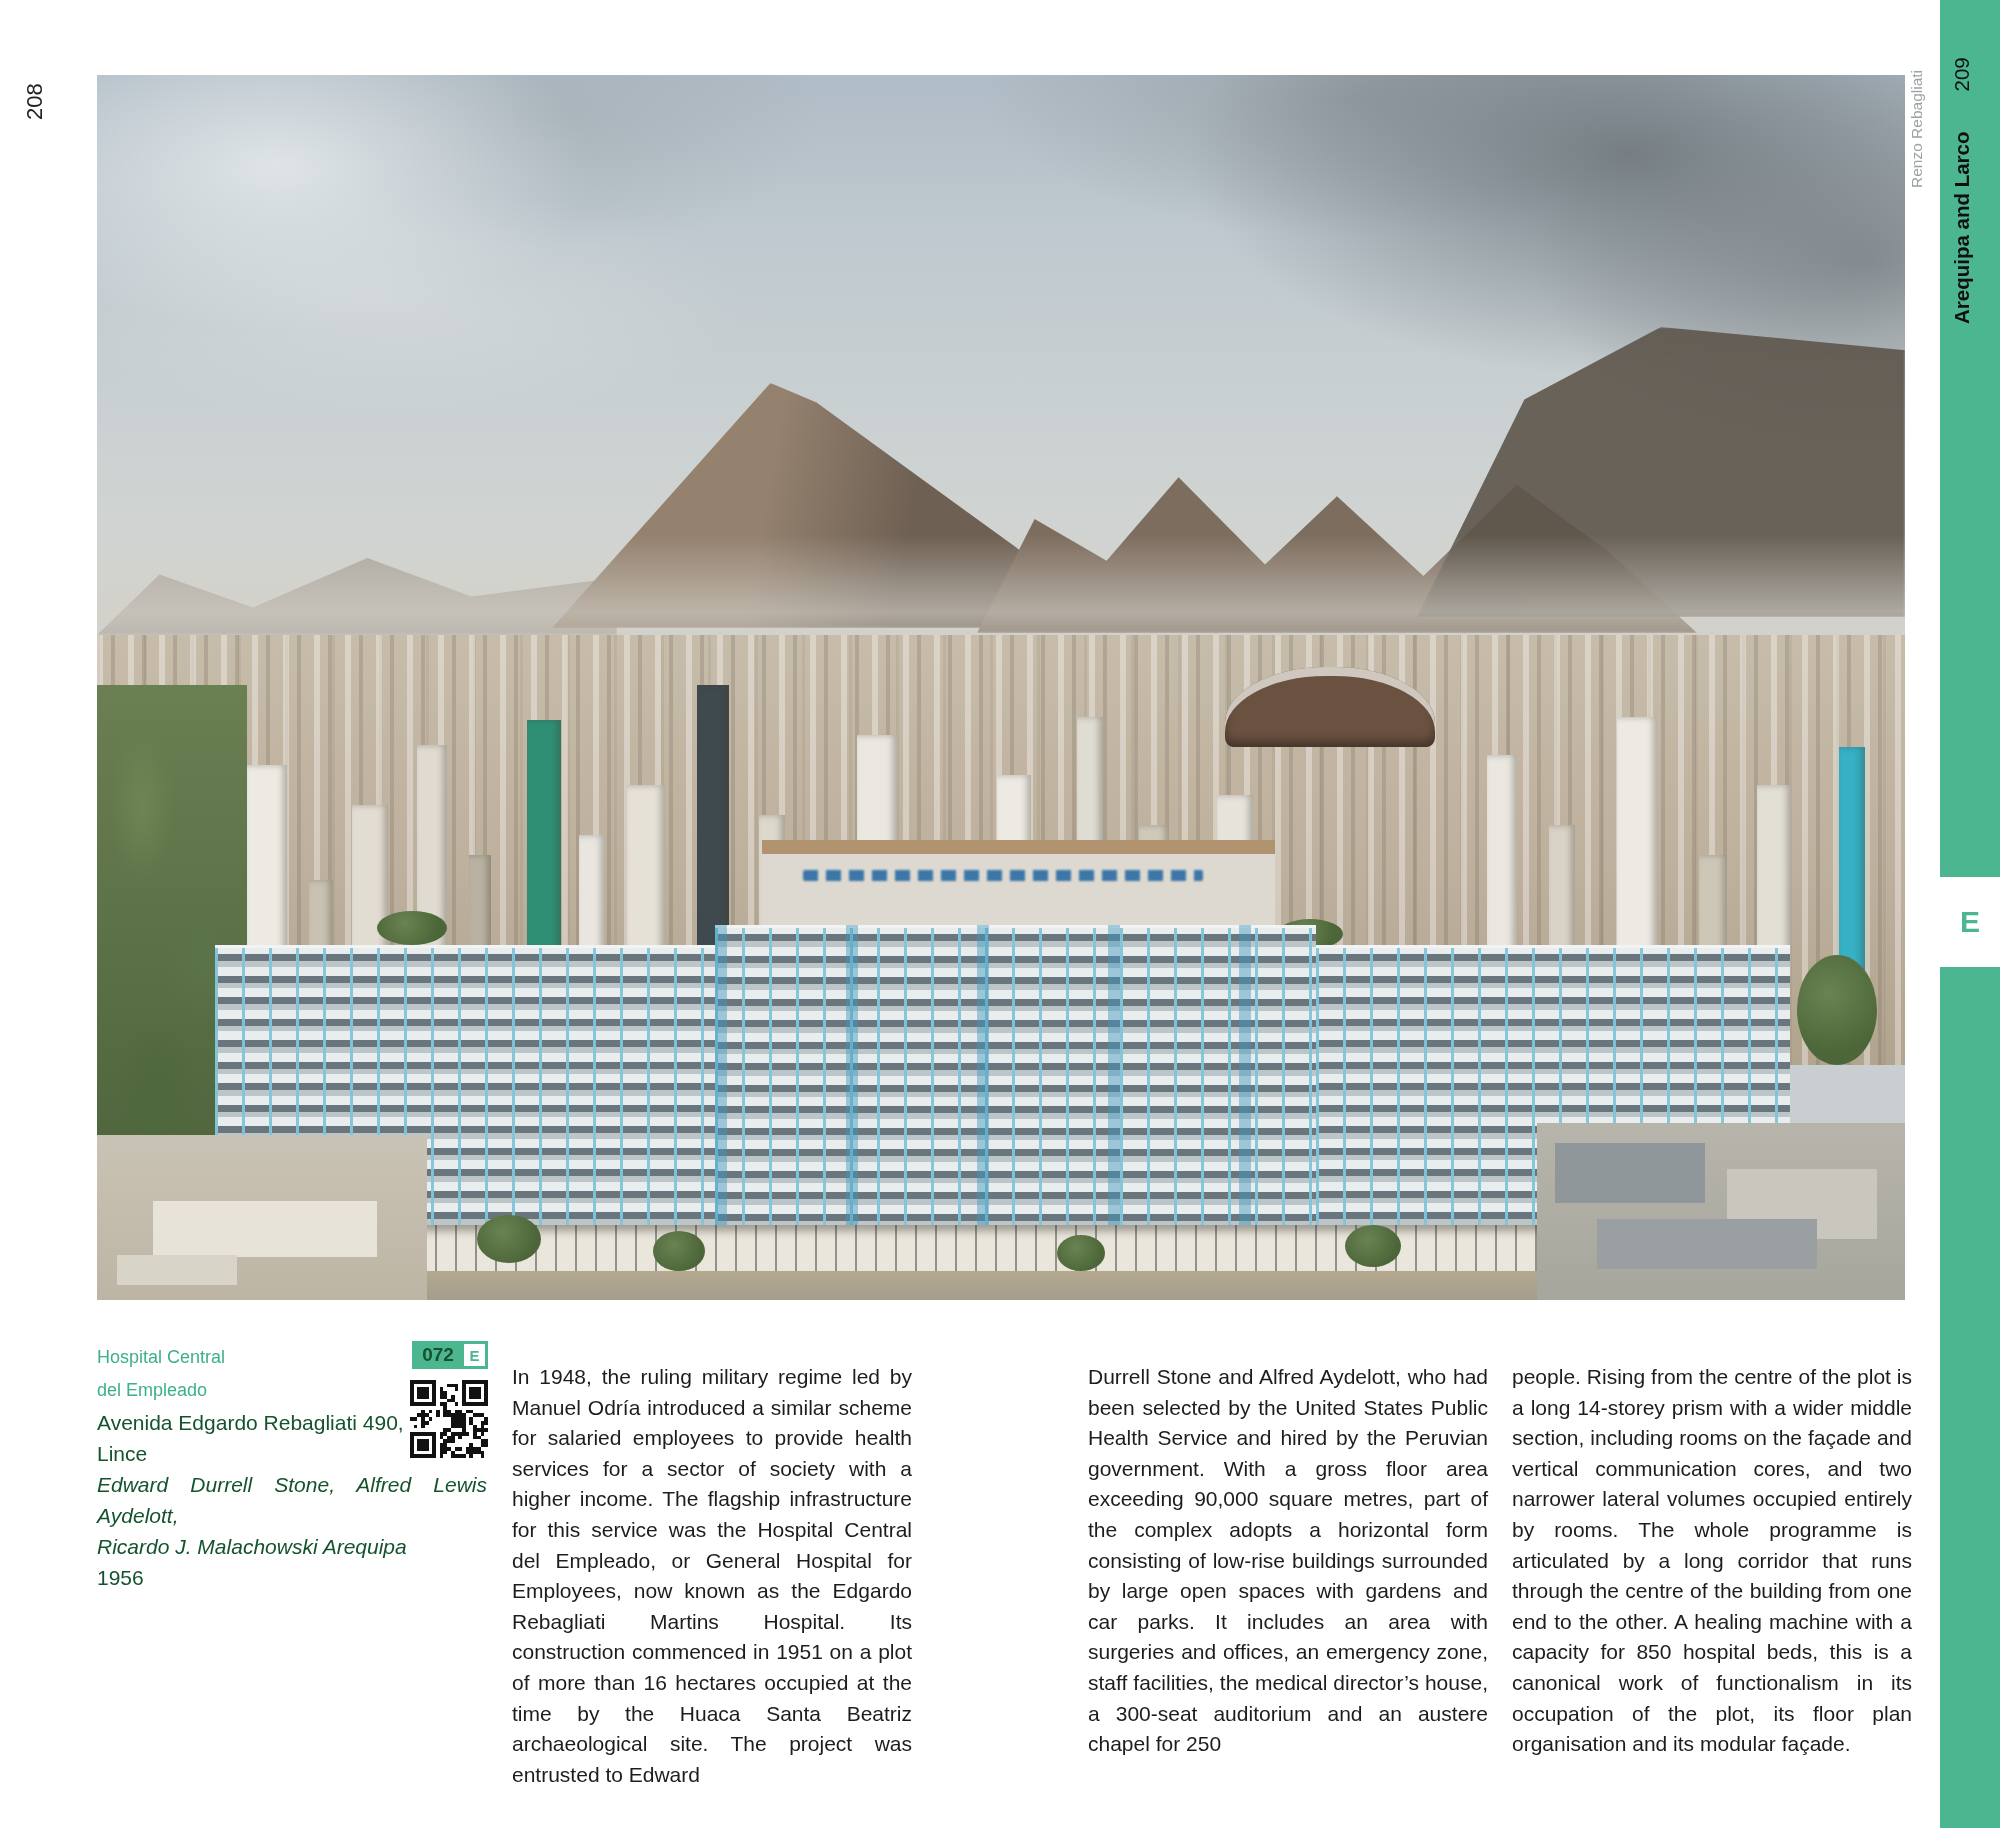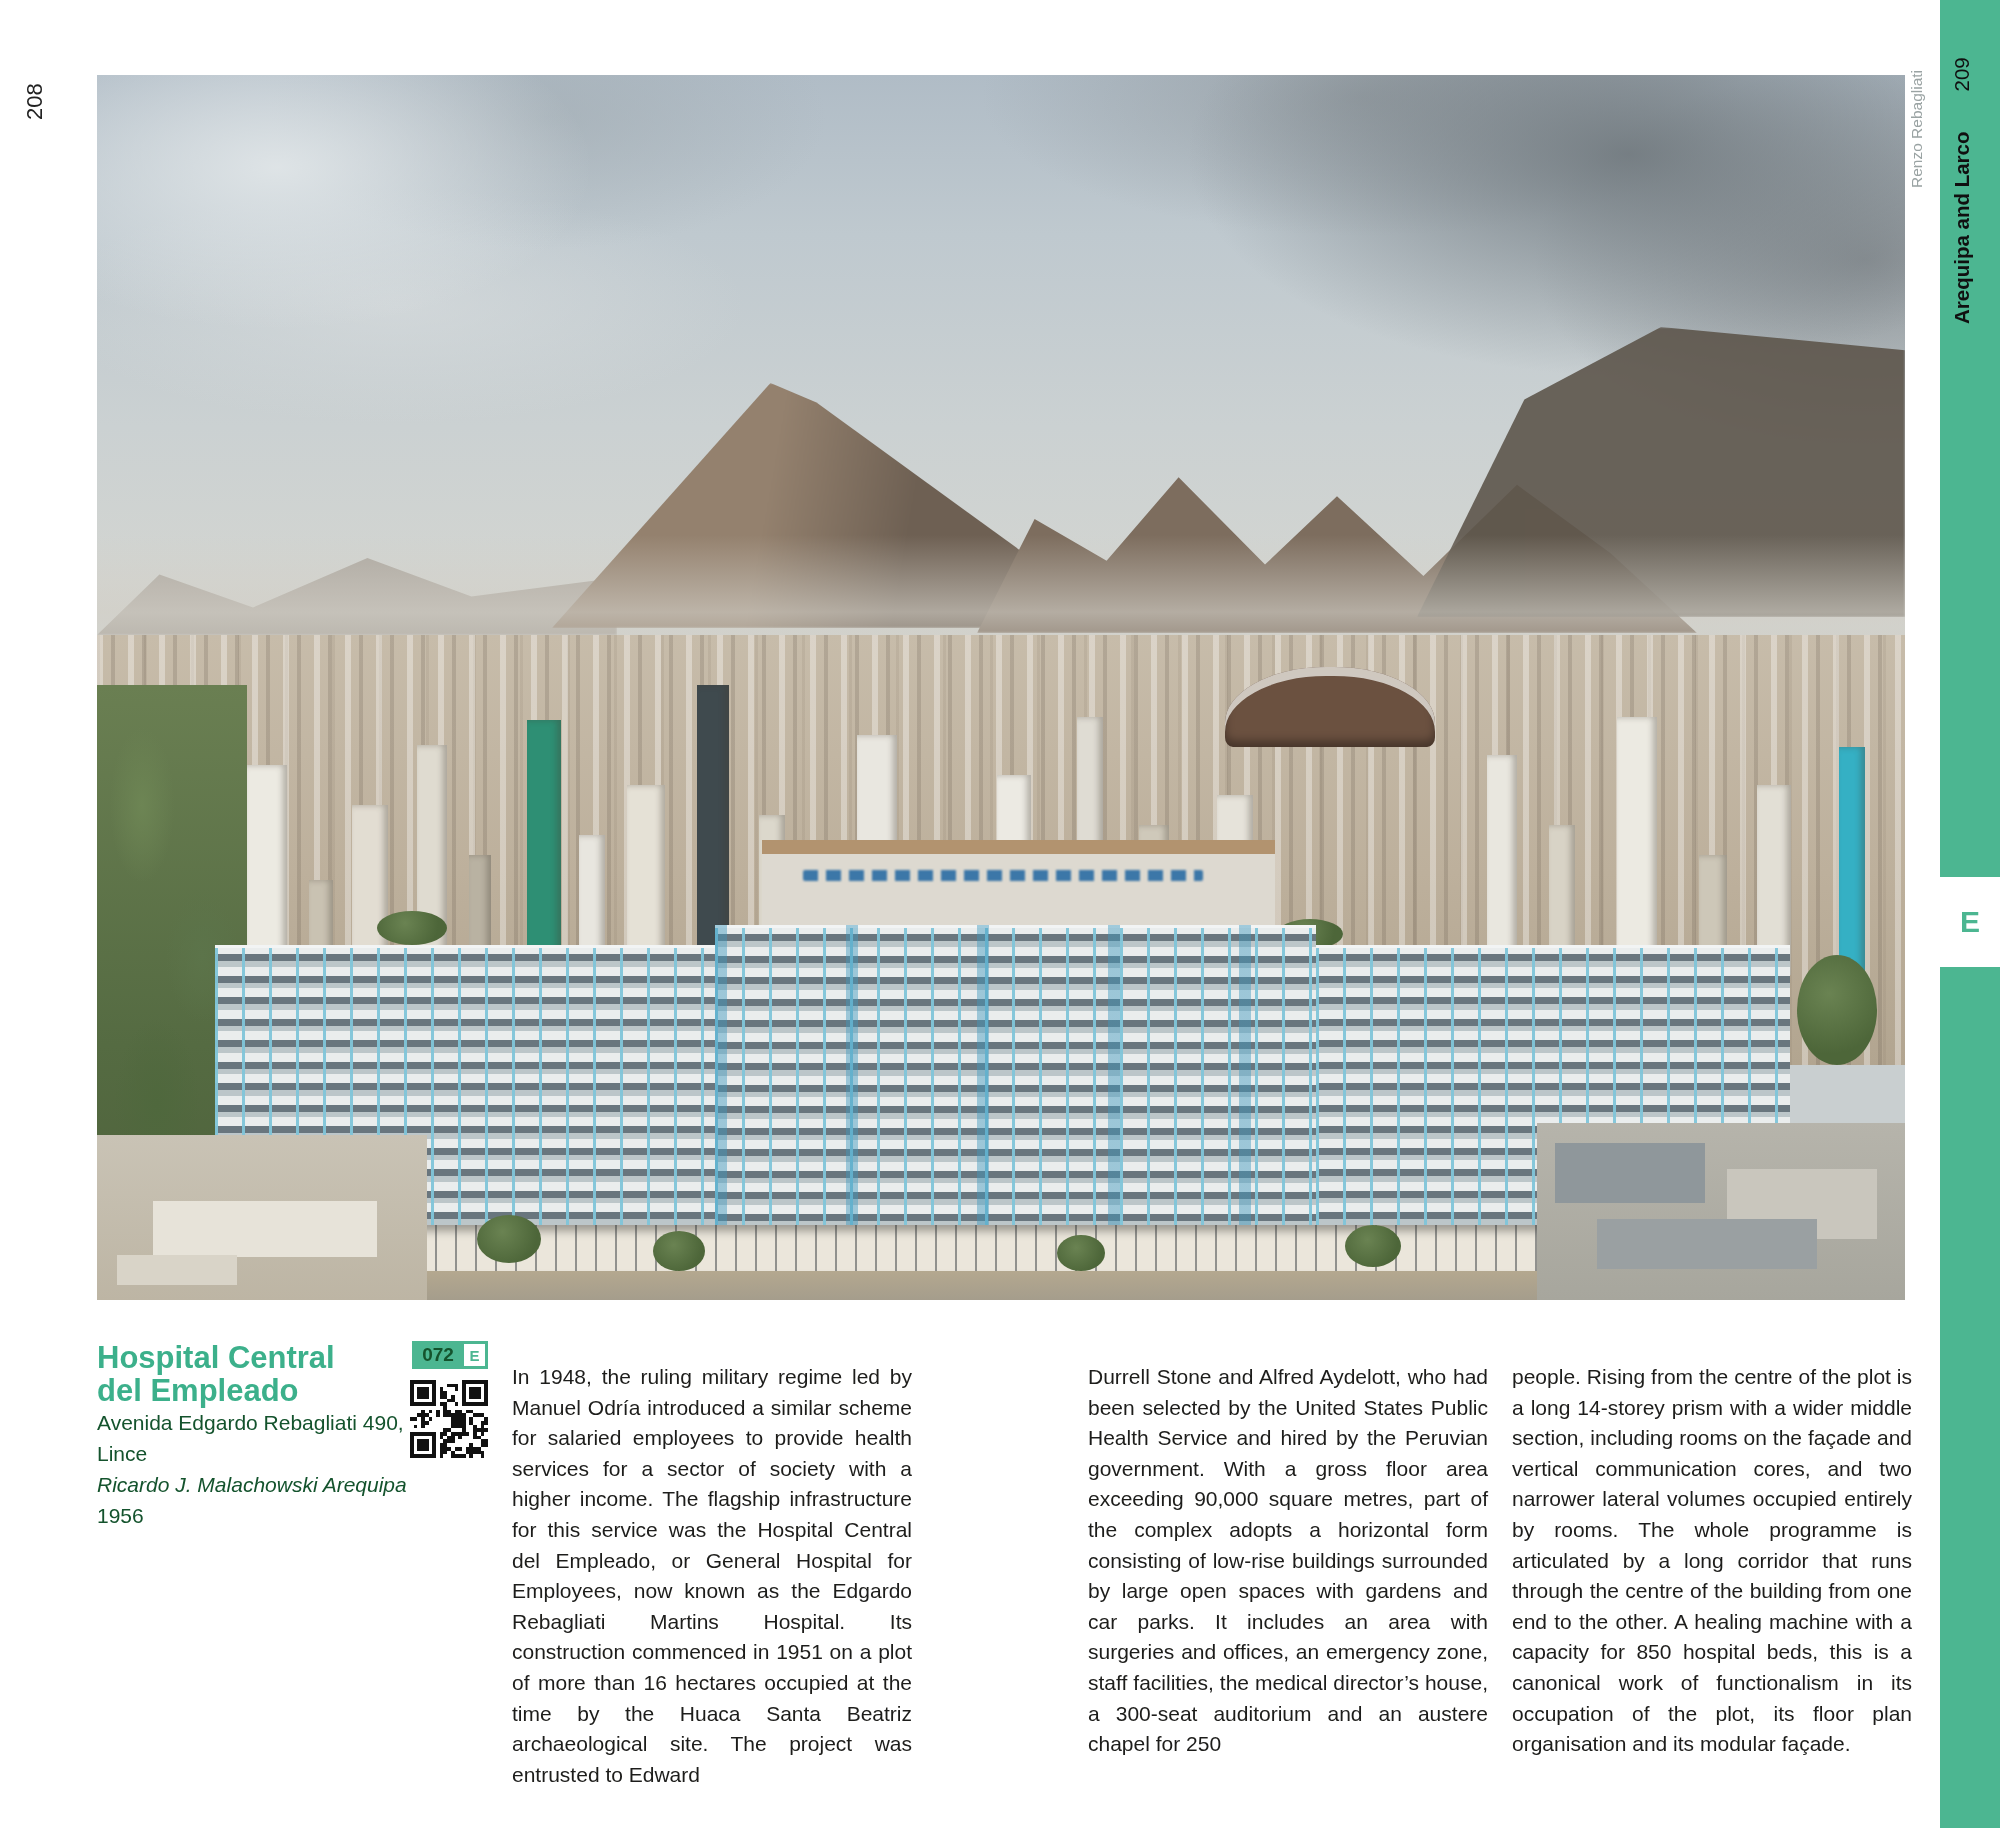--- a/index.html
+++ b/index.html
@@ -86,21 +86,21 @@
   .fg-right i{position:absolute;display:block;}
   .fg-tree{z-index:7;}
 
   
   .col{position:absolute;top:1341px;font-size:21px;line-height:30.6px;text-align:justify;
        color:#1d1d1b;hyphens:auto;-webkit-hyphens:auto;}
   .col1{left:97px;width:390px;}
   .col2{left:512px;width:400px;}
   .col3{left:1088px;width:400px;}
   .col4{left:1512px;width:400px;}
-  .entry-title{font-size:31px;line-height:33px;font-weight:700;}
+  .entry-title{font-size:18px;line-height:33px;font-weight:400;}
   .entry-meta{color:#14532d;font-size:21px;line-height:31px;}
   .entry-meta.it{font-style:italic;}
   .summary{margin-top:31px;}
   .badge{position:absolute;left:412px;top:1341px;width:76px;height:28px;display:flex;align-items:center;}
   .badge-num{flex:1;text-align:center;color:#14532d;font-weight:700;font-size:19px;}
   .badge-letter{width:21px;height:22px;margin-right:3px;background:#fff;display:flex;
        align-items:center;justify-content:center;font-weight:700;font-size:15px;}
   .qr{position:absolute;left:410px;top:1380px;width:78px;height:78px;}
   .qr svg{width:100%;height:100%;shape-rendering:crispEdges;}
 </style>
@@ -188,20 +188,21 @@
   </div>
   <div class="band-gap">
     <span class="band-letter" style="color:#4cb691">E</span>
   </div>
 
   <div class="col col1">
     <div class="entry-title" style="color:#3cb08b">Hospital Central</div>
     <div class="entry-title" style="color:#3cb08b">del Empleado</div>
     <div class="entry-meta">Avenida Edgardo Rebagliati 490,</div>
     <div class="entry-meta">Lince</div>
+    <div class="entry-meta it">Edward Durrell Stone, Alfred Lewis Aydelott,</div>
     <div class="entry-meta it">Ricardo J. Malachowski Arequipa</div>
     <div class="entry-meta">1956</div>
   </div>
 
   <div class="badge" style="background:#4cb691">
     <span class="badge-num">072</span>
     <span class="badge-letter" style="color:#4cb691">E</span>
   </div>
   <div class="qr">
     <svg viewBox="0 0 21 21" xmlns="http://www.w3.org/2000/svg" fill="#111">

